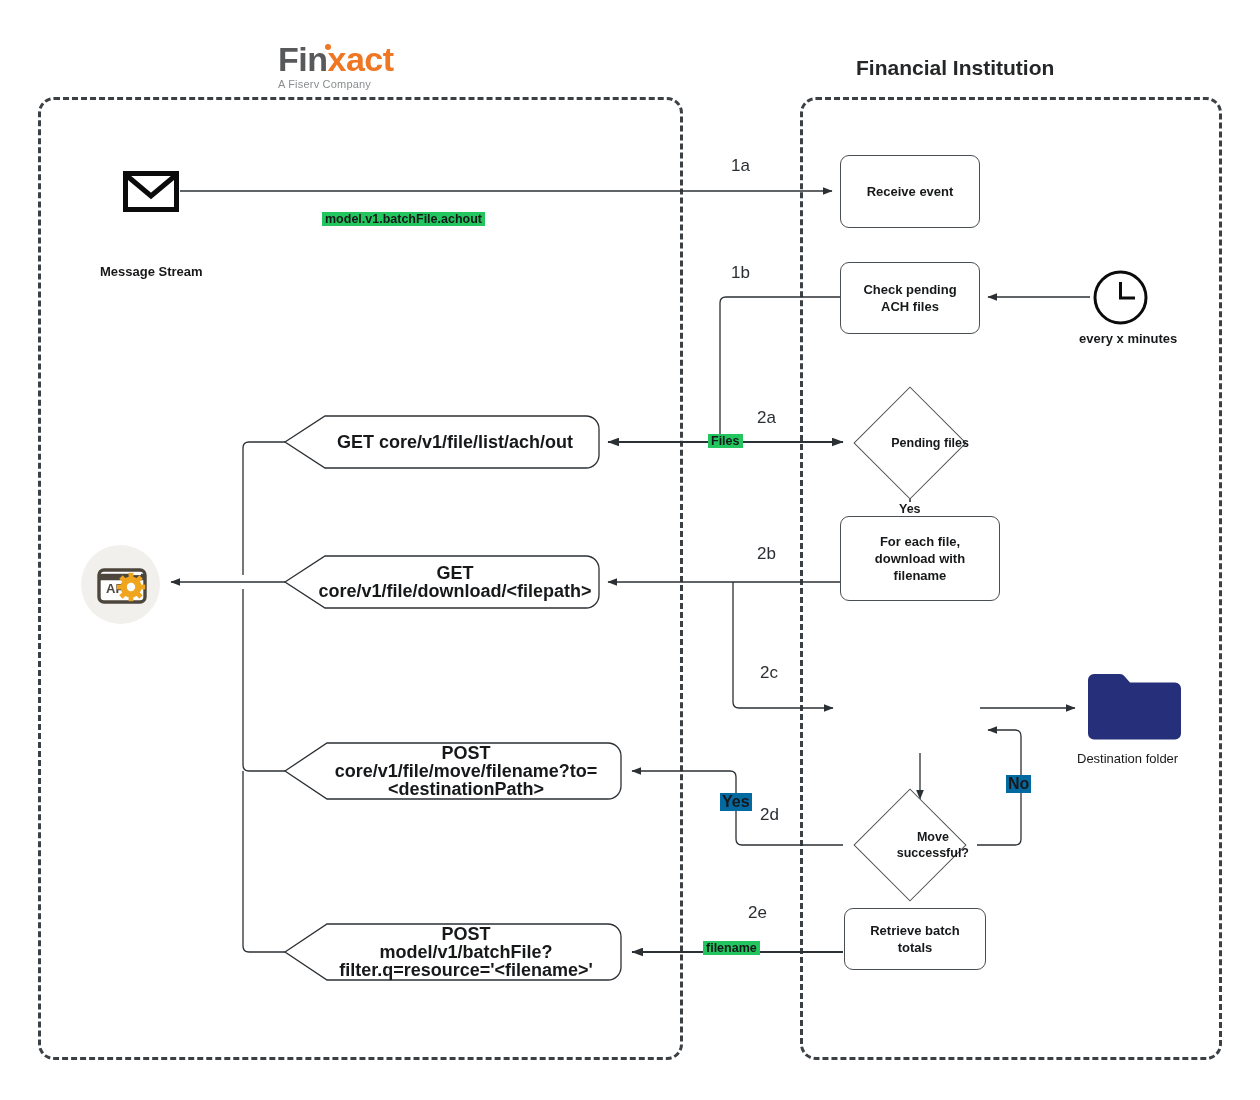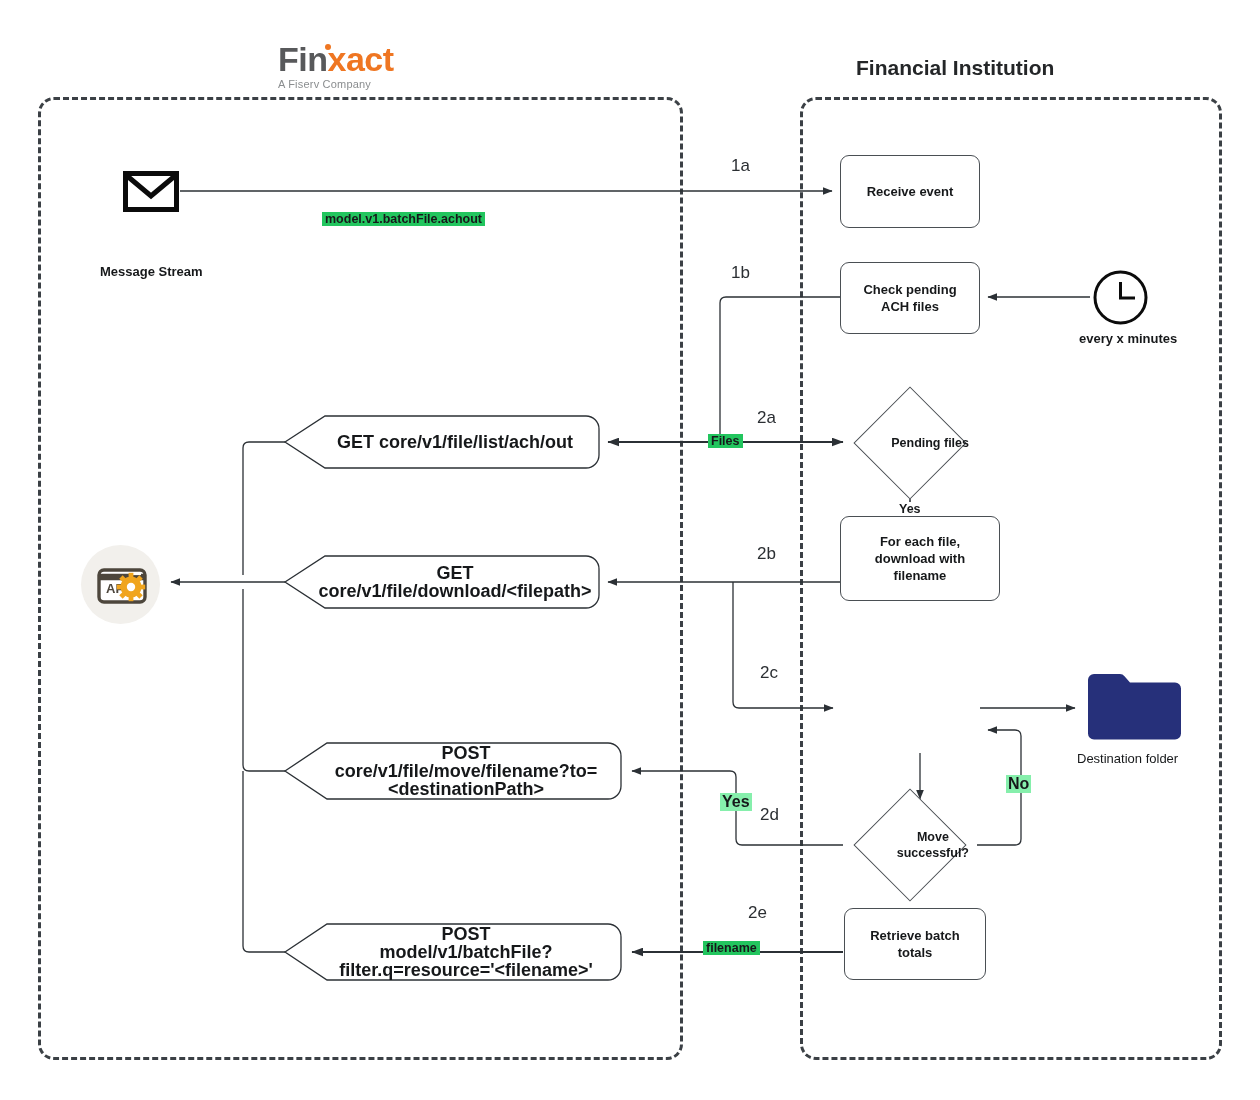--- a/index.html
+++ b/index.html
@@ -97,21 +97,21 @@
 
   
   #wires{position:absolute;left:0;top:0;width:1260px;height:1100px;pointer-events:none;}
 
   
   .lbl{position:absolute;white-space:nowrap;}
   .lbl-step{font-size:17px;color:#2b2f33;}
   .lbl-edge{font-size:12.5px;font-weight:bold;color:#16181a;background:#22c55e;padding:0 3px;}
   .lbl-node{font-size:13px;font-weight:bold;color:#16181a;}
   .lbl-node-reg{font-size:13px;color:#16181a;}
-  .lbl-yn{font-size:16px;font-weight:bold;color:#16181a;background:#86efac;padding:0 2px;}
+  .lbl-yn{font-size:16px;font-weight:bold;color:#16181a;background:#0369a1;padding:0 2px;}
   .lbl-yn-sm{font-size:12.5px;font-weight:bold;color:#16181a;background:#fff;padding:0 2px;}
 
   
   #envelope{position:absolute;left:123px;top:171px;width:56px;height:41px;}
 
   
   #clock{position:absolute;left:1092px;top:269px;width:57px;height:57px;}
 
   
   #apiicon{position:absolute;left:81px;top:545px;width:79px;height:79px;}
@@ -240,21 +240,21 @@
   <div class="pbox" style="left:840px;top:155px;width:140px;height:73px;">Receive event</div>
 
   <div class="pbox" style="left:840px;top:262px;width:140px;height:72px;">Check pending
 ACH  files</div>
 
   <div class="pbox" style="left:840px;top:516px;width:160px;height:85px;border-radius:9px;">For each file,
 download with
 filename</div>
 
 
-  <div class="pbox" style="left:844px;top:908px;width:142px;height:72px;">Retrieve batch
+  <div class="pbox" style="left:844px;top:908px;width:142px;height:62px;">Retrieve batch
 totals</div>
 
   <div class="diamond" style="left:851px;top:399px;width:118px;height:88px;">
     <div class="dshape" style="left:19px;top:4px;width:80px;height:80px;"></div>
     <div class="dtext">Pending files</div>
   </div>
 
   <div class="diamond" style="left:851px;top:801px;width:118px;height:88px;">
     <div class="dshape" style="left:19px;top:4px;width:80px;height:80px;"></div>
     <div class="dtext">Move

